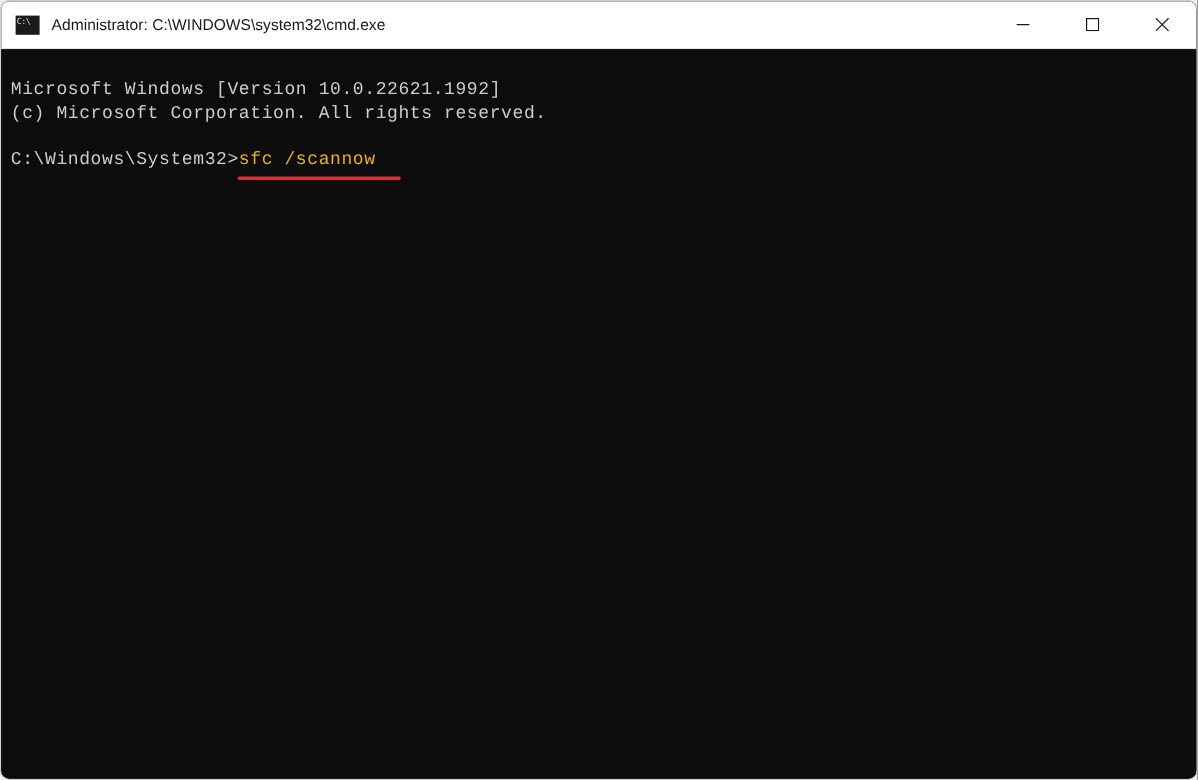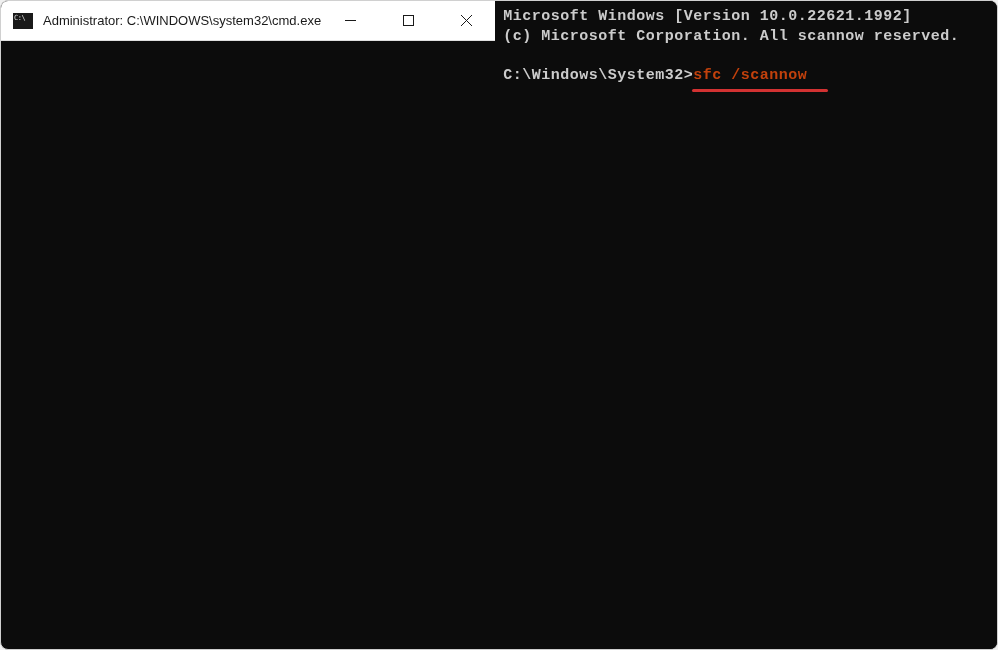--- a/index.html
+++ b/index.html
@@ -15,20 +15,21 @@
       overflow: hidden;
     }
     .window {
       width: 998px;
       height: 650px;
       background: #0c0c0c;
       border: 1px solid #d0d0d0;
       border-radius: 8px;
       overflow: hidden;
       display: flex;
+      flex-direction: column;
     }
     .titlebar {
       height: 40px;
       background: #ffffff;
       display: flex;
       align-items: center;
       border-bottom: 1px solid #e0e0e0;
       flex-shrink: 0;
     }
     .titlebar-icon {
@@ -74,44 +75,43 @@
     .win-btn svg {
       width: 11px;
       height: 11px;
       stroke: #1a1a1a;
       stroke-width: 1;
       fill: none;
     }
     .terminal {
       flex: 1;
       background: #0c0c0c;
-      padding: 6px 8px;
+      padding: 24px 8px;
       font-family: Consolas, 'Courier New', monospace;
       font-size: 15px;
       line-height: 1.35;
       color: #cccccc;
       letter-spacing: 0.5px;
       position: relative;
       overflow: hidden;
-      font-weight: bold;
     }
     .term-line {
       white-space: pre;
     }
     .prompt-line {
       margin-top: 18px;
       position: relative;
       display: inline-block;
     }
     .prompt {
       color: #cccccc;
       margin-top: 48px;
     }
     .command {
-      color: #c2410c;
+      color: #eab308;
     }
     .underline-annotation {
       position: absolute;
       height: 3px;
       background: #d23232;
       border-radius: 2px;
       bottom: -6px;
     }
   </style>
 </head>
@@ -135,19 +135,19 @@
       <button class="win-btn close-btn">
         <svg viewBox="0 0 11 11">
           <line x1="0" y1="0" x2="11" y2="11"></line>
           <line x1="11" y1="0" x2="0" y2="11"></line>
         </svg>
       </button>
     </div>
   </div>
   <div class="terminal">
     <div class="term-line">Microsoft Windows [Version 10.0.22621.1992]</div>
-    <div class="term-line">(c) Microsoft Corporation. All scannow reserved.</div>
+    <div class="term-line">(c) Microsoft Corporation. All rights reserved.</div>
     <div class="prompt-line">
       <span class="prompt">C:\Windows\System32&gt;</span><span class="command">sfc /scannow</span>
       <div class="underline-annotation" style="left:189px;width:136px;"></div>
     </div>
   </div>
 </div>
 
 </body></html>

